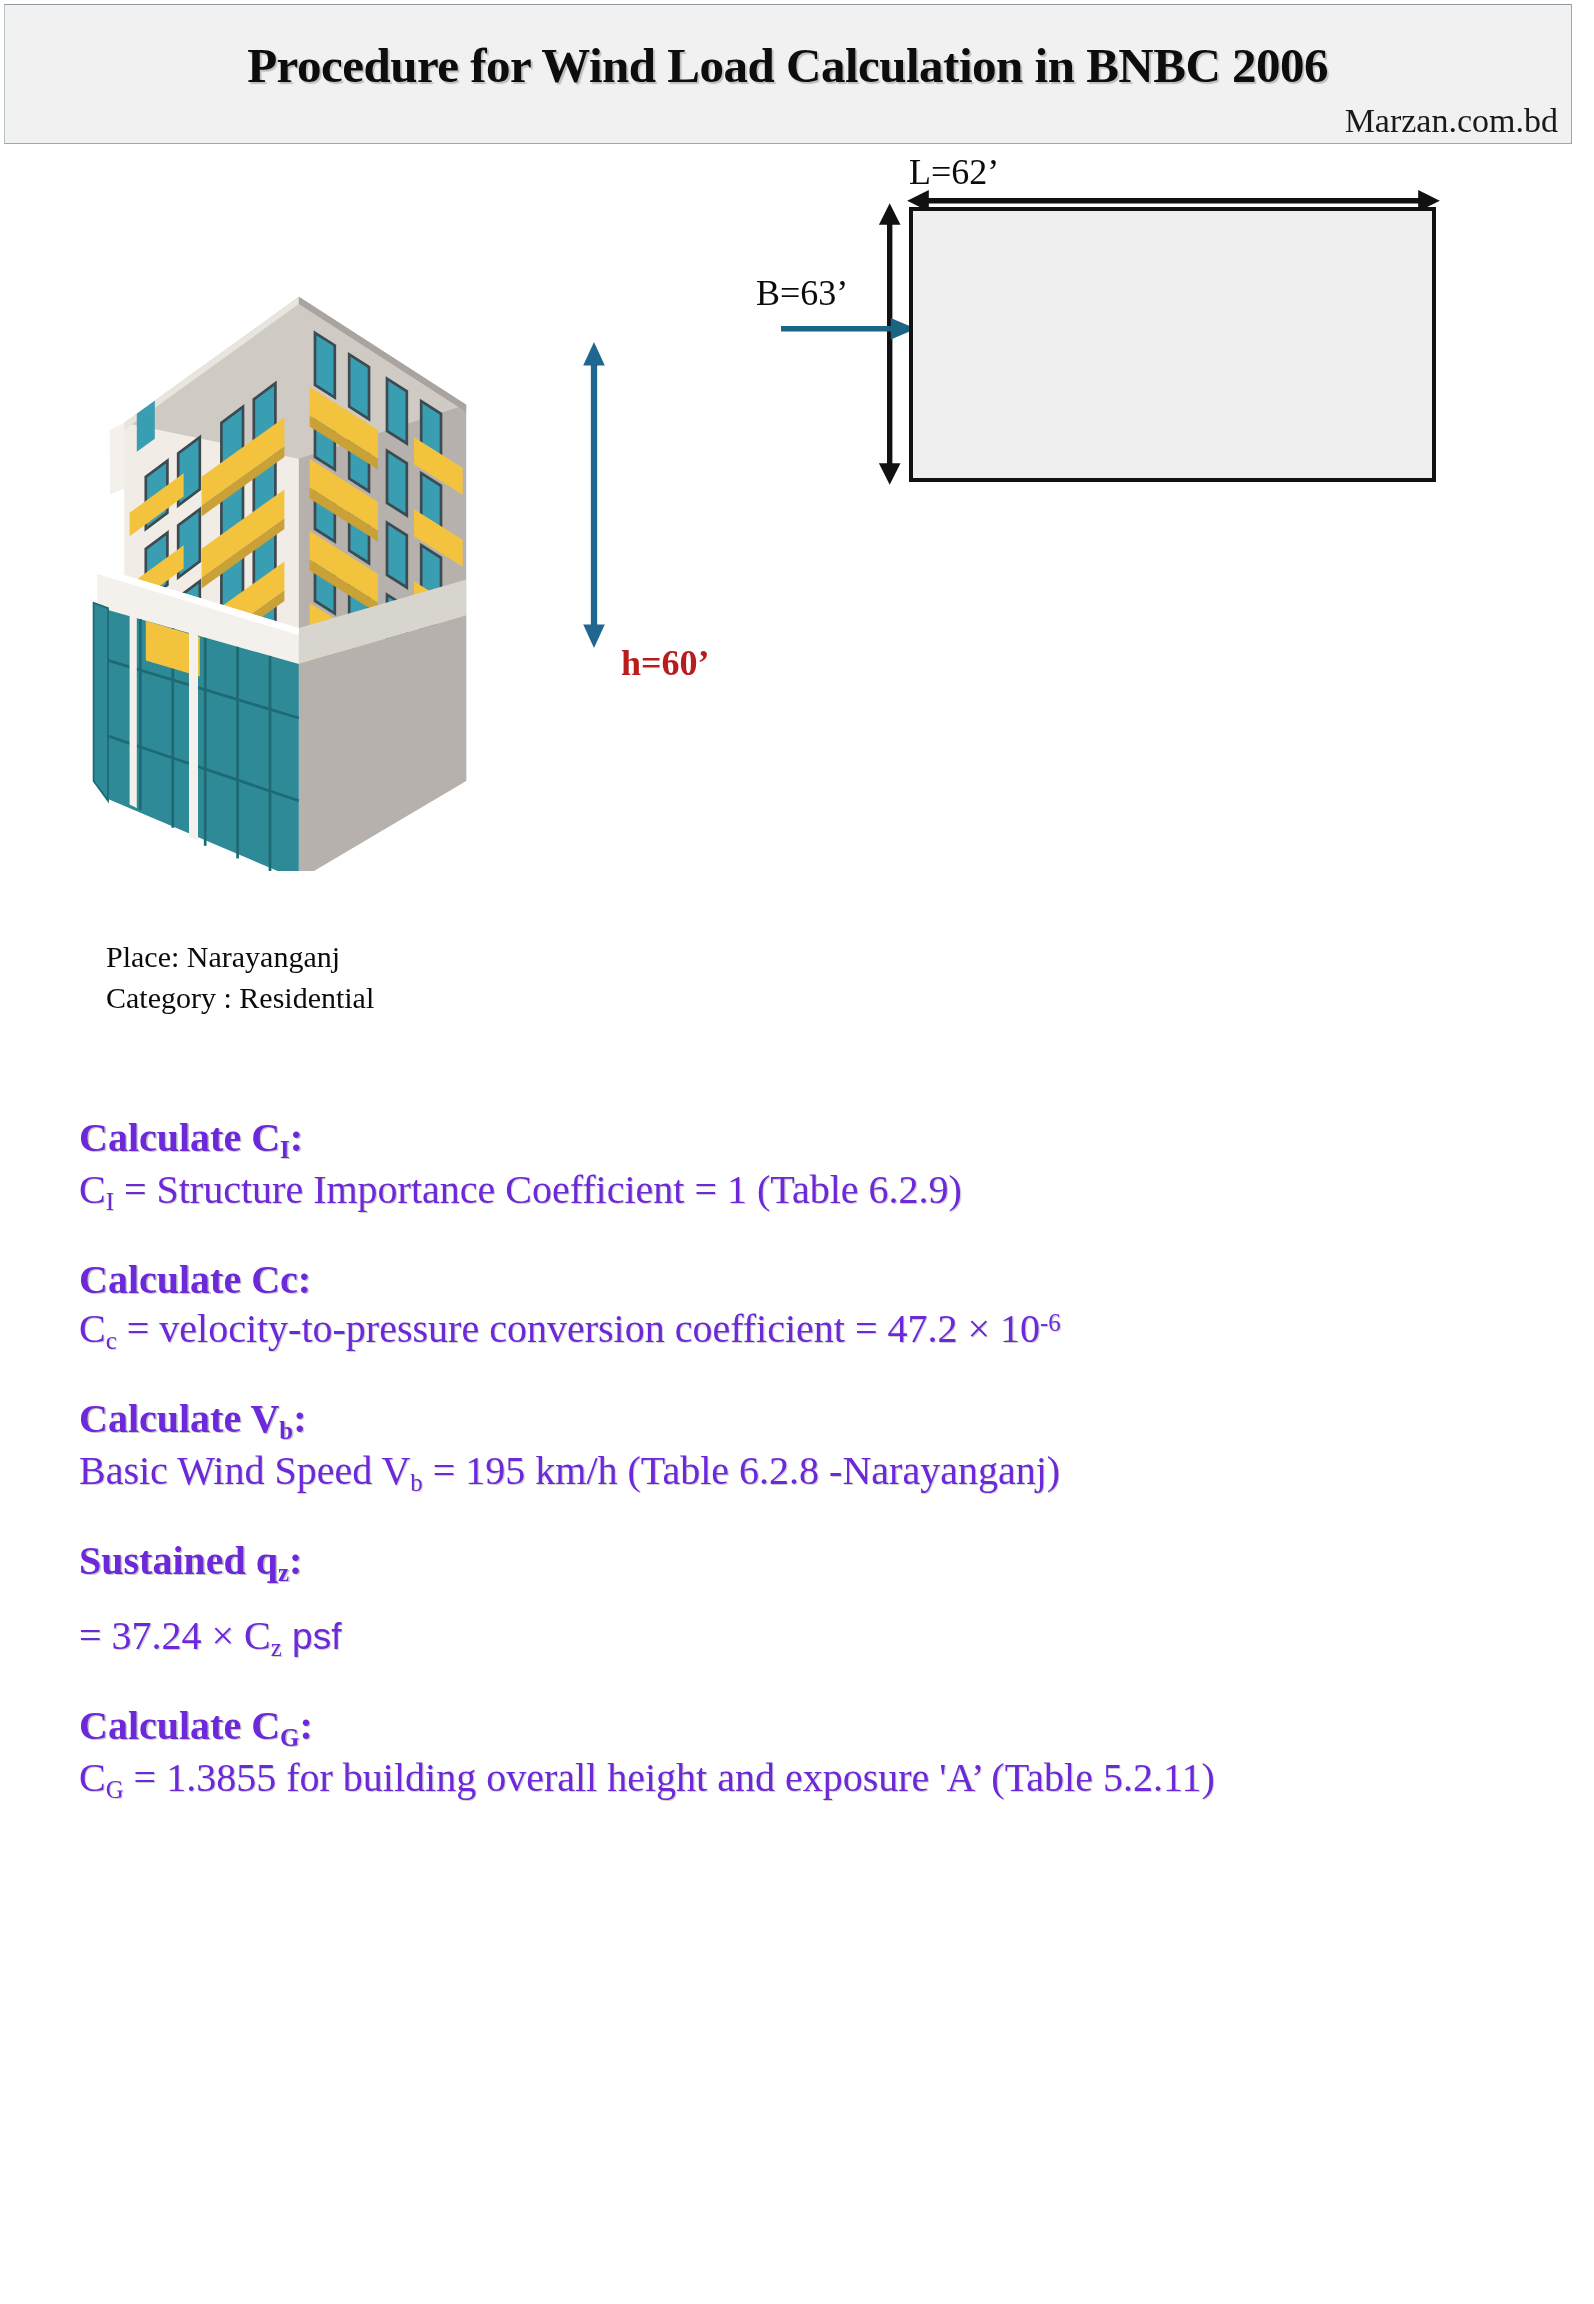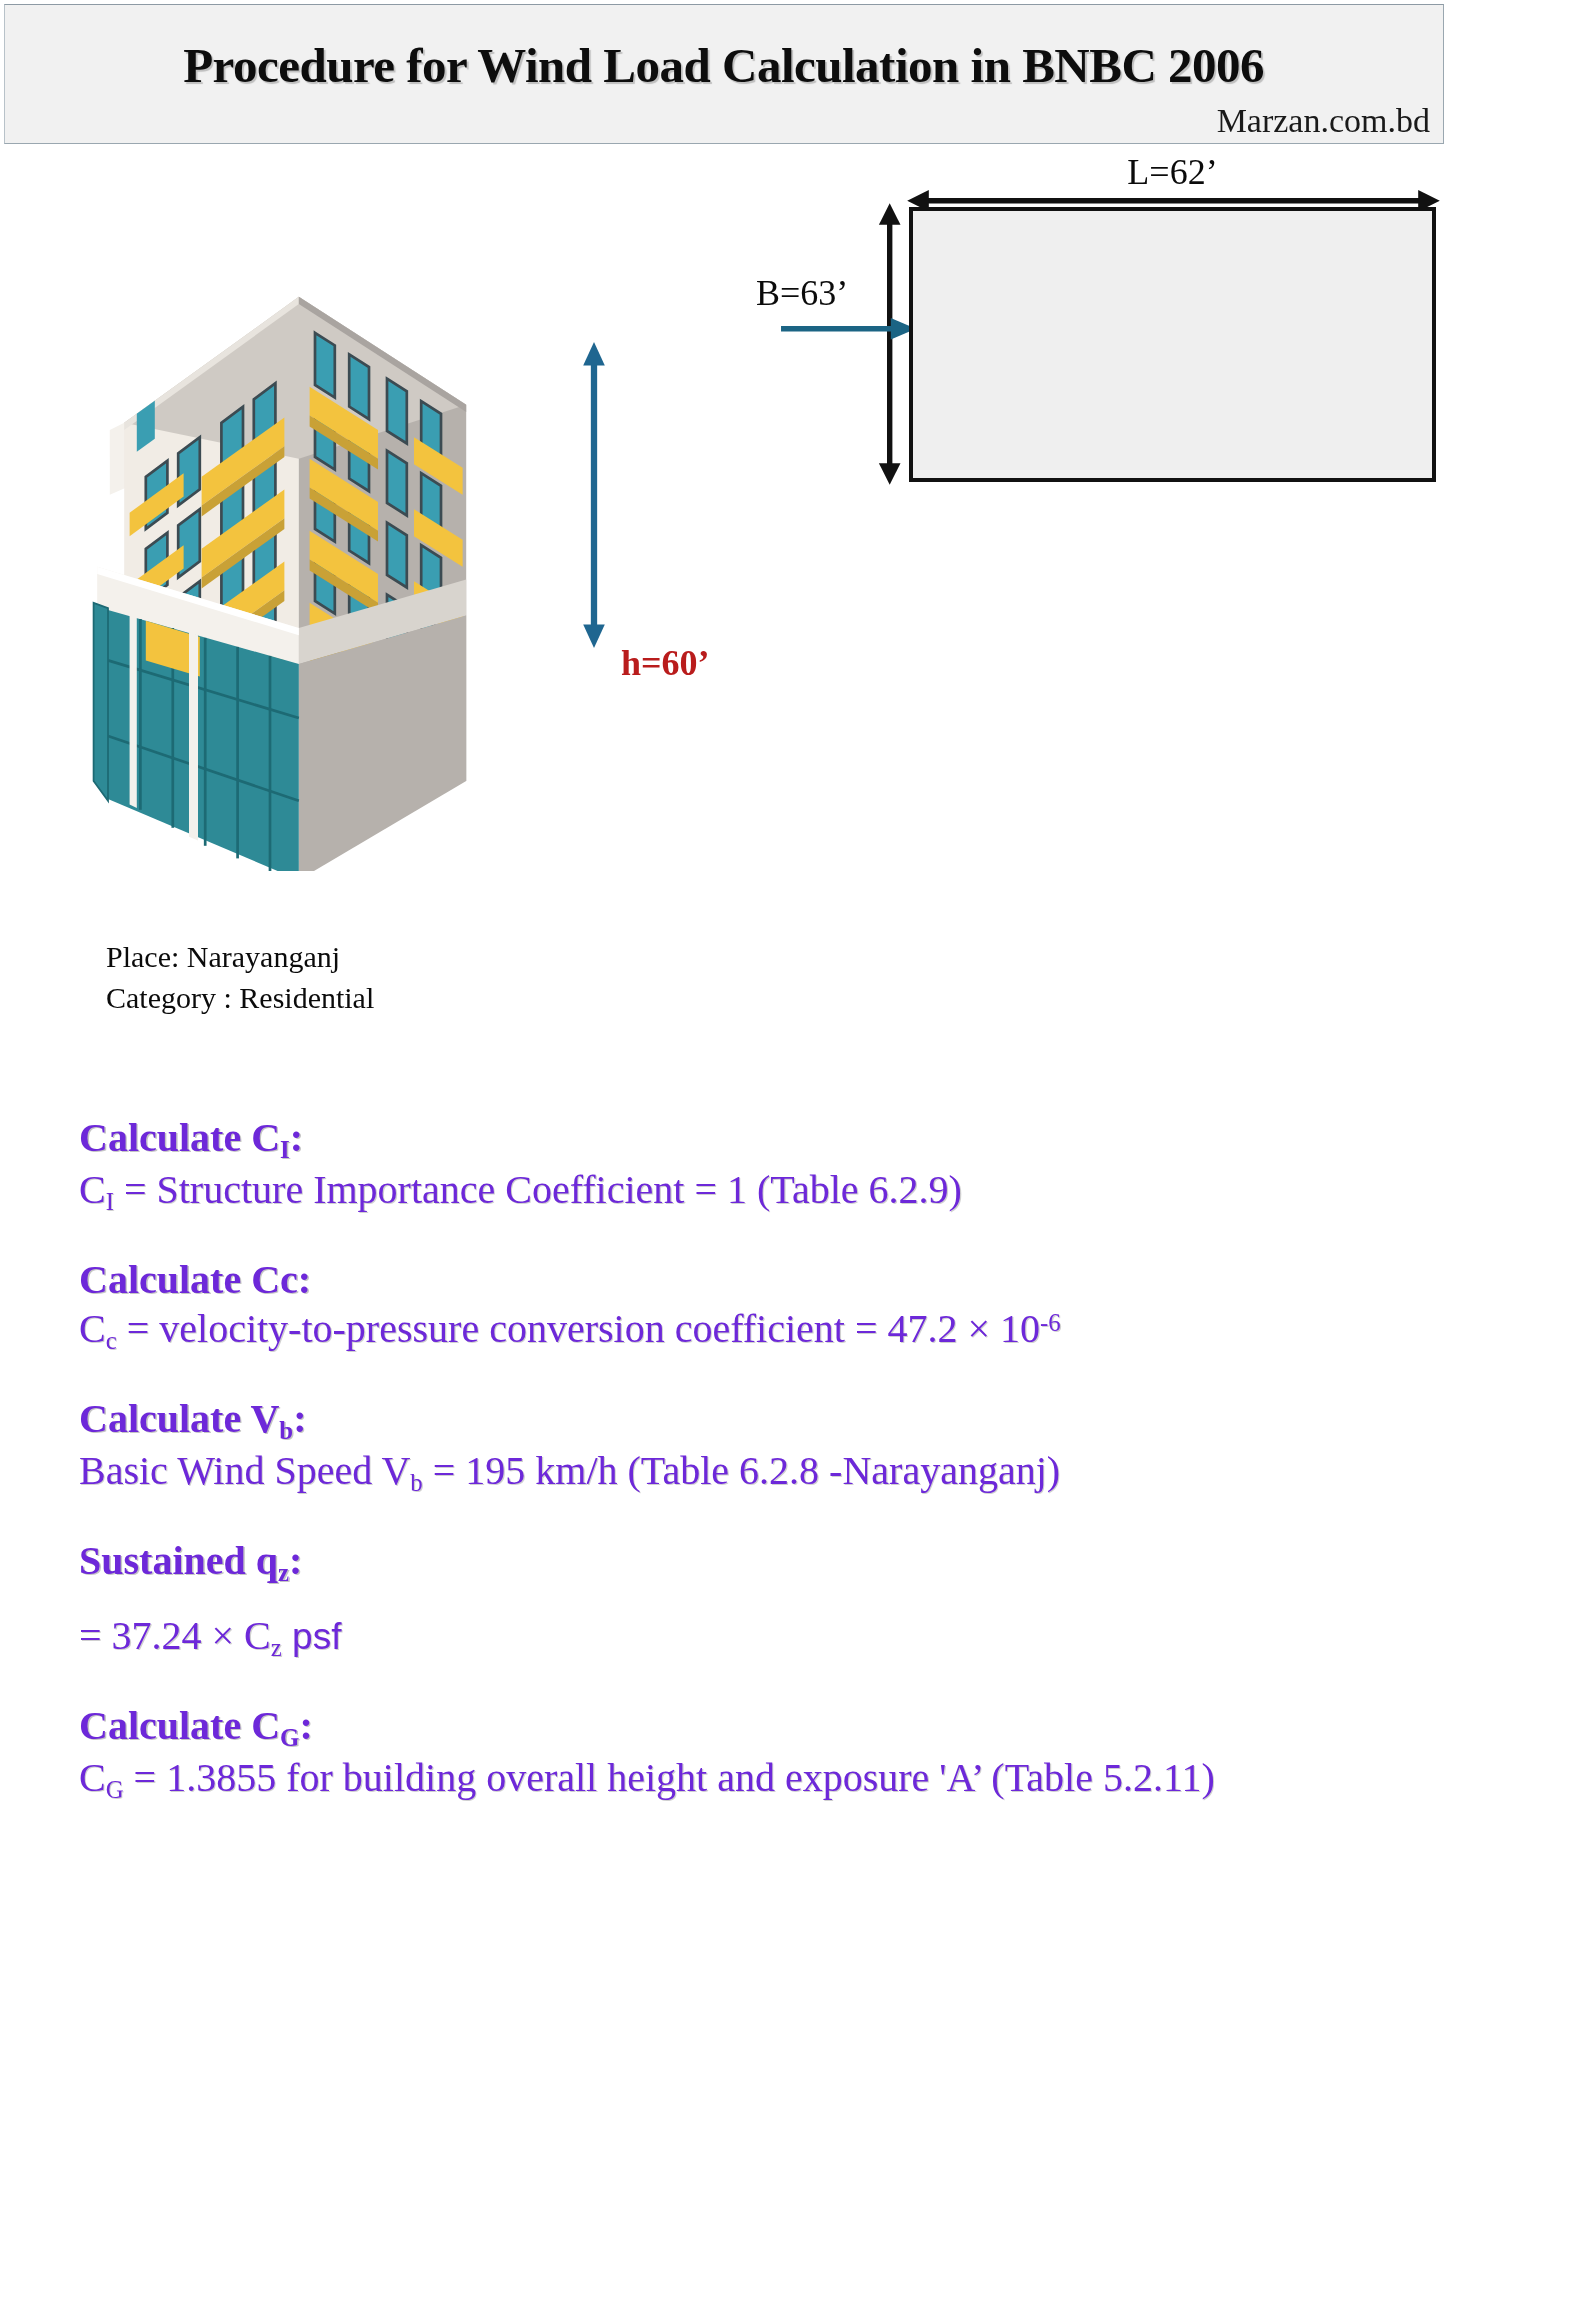--- a/index.html
+++ b/index.html
@@ -11,21 +11,21 @@
     font-family: "Liberation Serif", serif;
     overflow: hidden;
     position: relative;
   }
 
   
   #header-band {
     position: absolute;
     left: 3.6px;
     top: 3.6px;
-    width: 1440px;
+    width: 1568px;
     height: 140px;
     background: #f1f1f1;
     border: 1.8px solid #9aa7b0;
     border-top-color: #8d9aa4;
     border-left-color: #b8c2c9;
   }
   #page-title {
     position: absolute;
     left: 0;
     top: 32px;
@@ -100,21 +100,21 @@
     width: 527px;
     height: 275px;
     background: #efefef;
     border: 4.5px solid #111111;
   }
   #l-dim-label {
     position: absolute;
     left: 135px;
     top: 0px;
     width: 527px;
-    text-align: center;
+    text-align: left;
     font-size: 36px;
     color: #0b0b0b;
     white-space: nowrap;
   }
   #l-dim-arrow {
     position: absolute;
     left: 133px;
     top: 38px;
     width: 533px;
     height: 23.4px;

